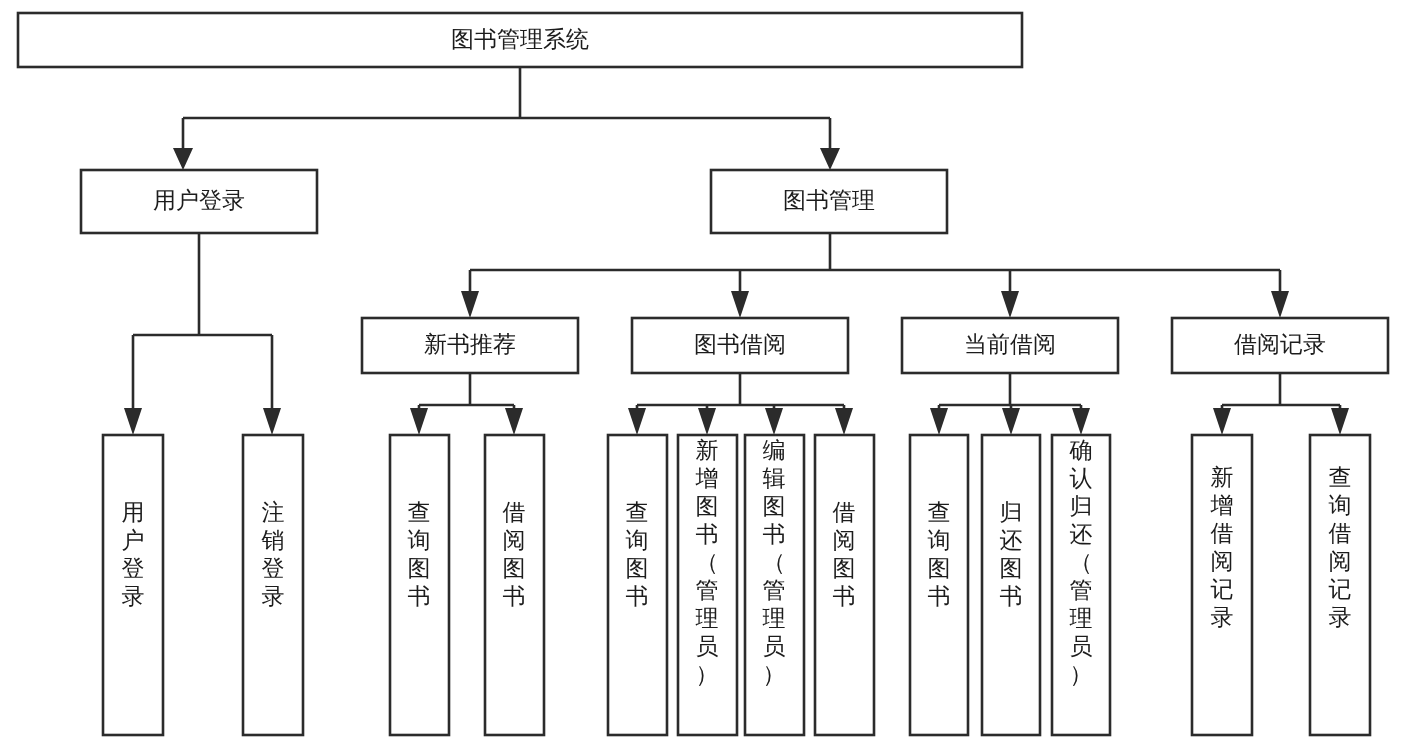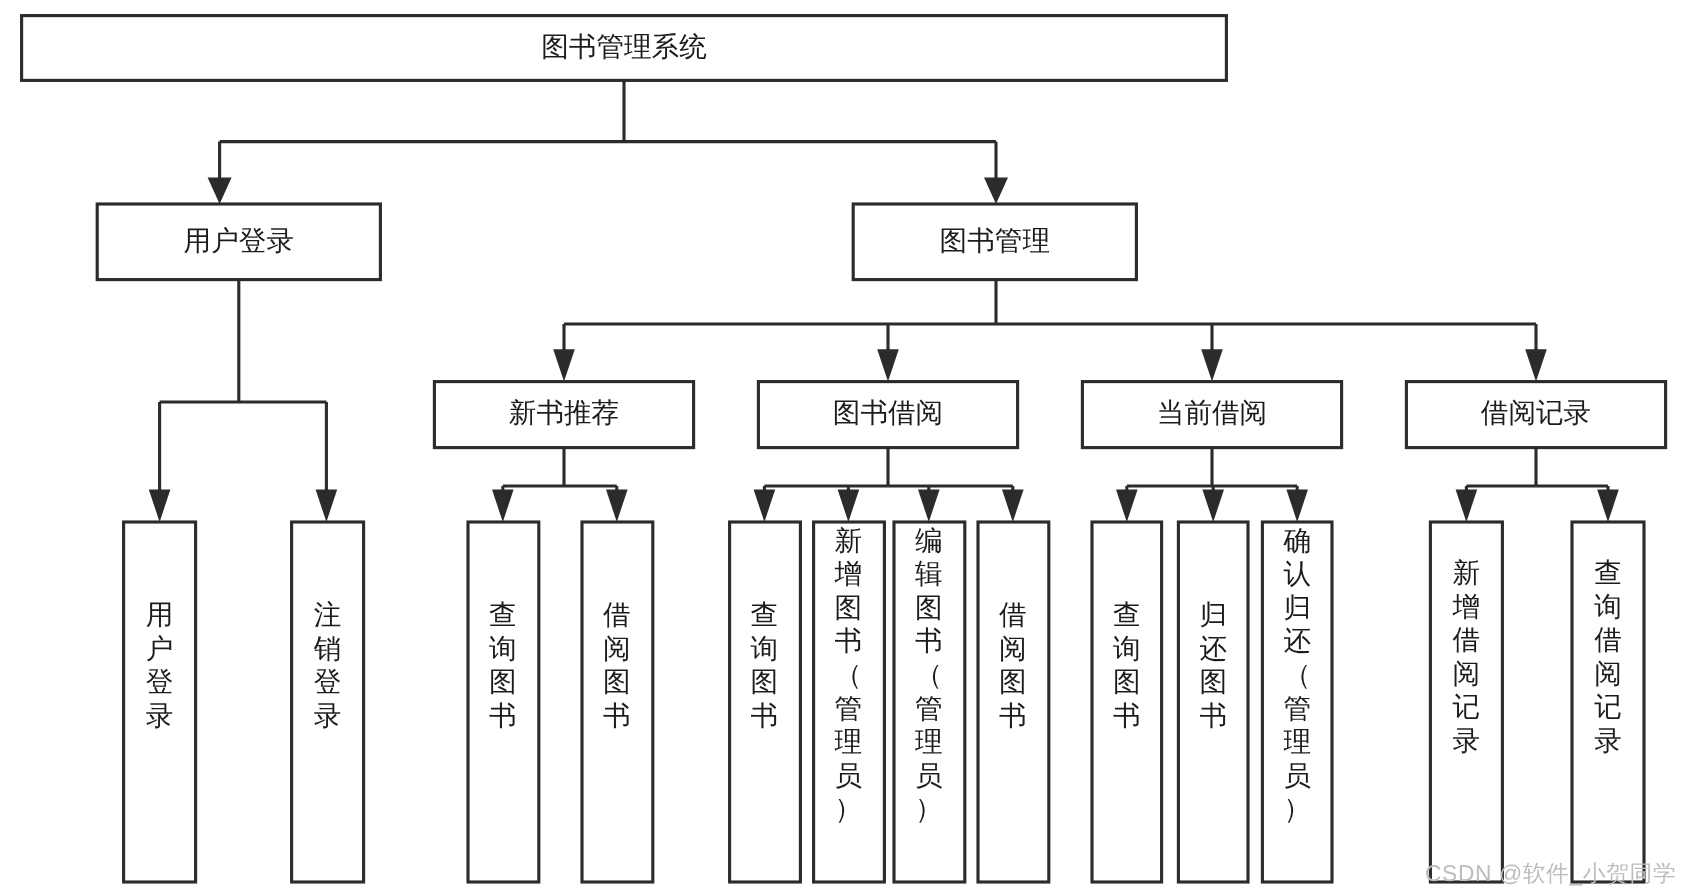--- a/index.html
+++ b/index.html
@@ -234,15 +234,14 @@
       <rect class="node-box" x="1192" y="435" width="60" height="300"></rect>
       <text class="node-label-vertical" x="1222" y="485"><tspan x="1222" dy="0">新</tspan><tspan x="1222" dy="28">增</tspan><tspan x="1222" dy="28">借</tspan><tspan x="1222" dy="28">阅</tspan><tspan x="1222" dy="28">记</tspan><tspan x="1222" dy="28">录</tspan></text>
     </g>
     <g>
       <rect class="node-box" x="1310" y="435" width="60" height="300"></rect>
       <text class="node-label-vertical" x="1340" y="485"><tspan x="1340" dy="0">查</tspan><tspan x="1340" dy="28">询</tspan><tspan x="1340" dy="28">借</tspan><tspan x="1340" dy="28">阅</tspan><tspan x="1340" dy="28">记</tspan><tspan x="1340" dy="28">录</tspan></text>
     </g>
 
   </svg>
 
-  <div class="watermark">CSDN @软件_小贺同学</div>
 
 </div>
 
 </body></html>

